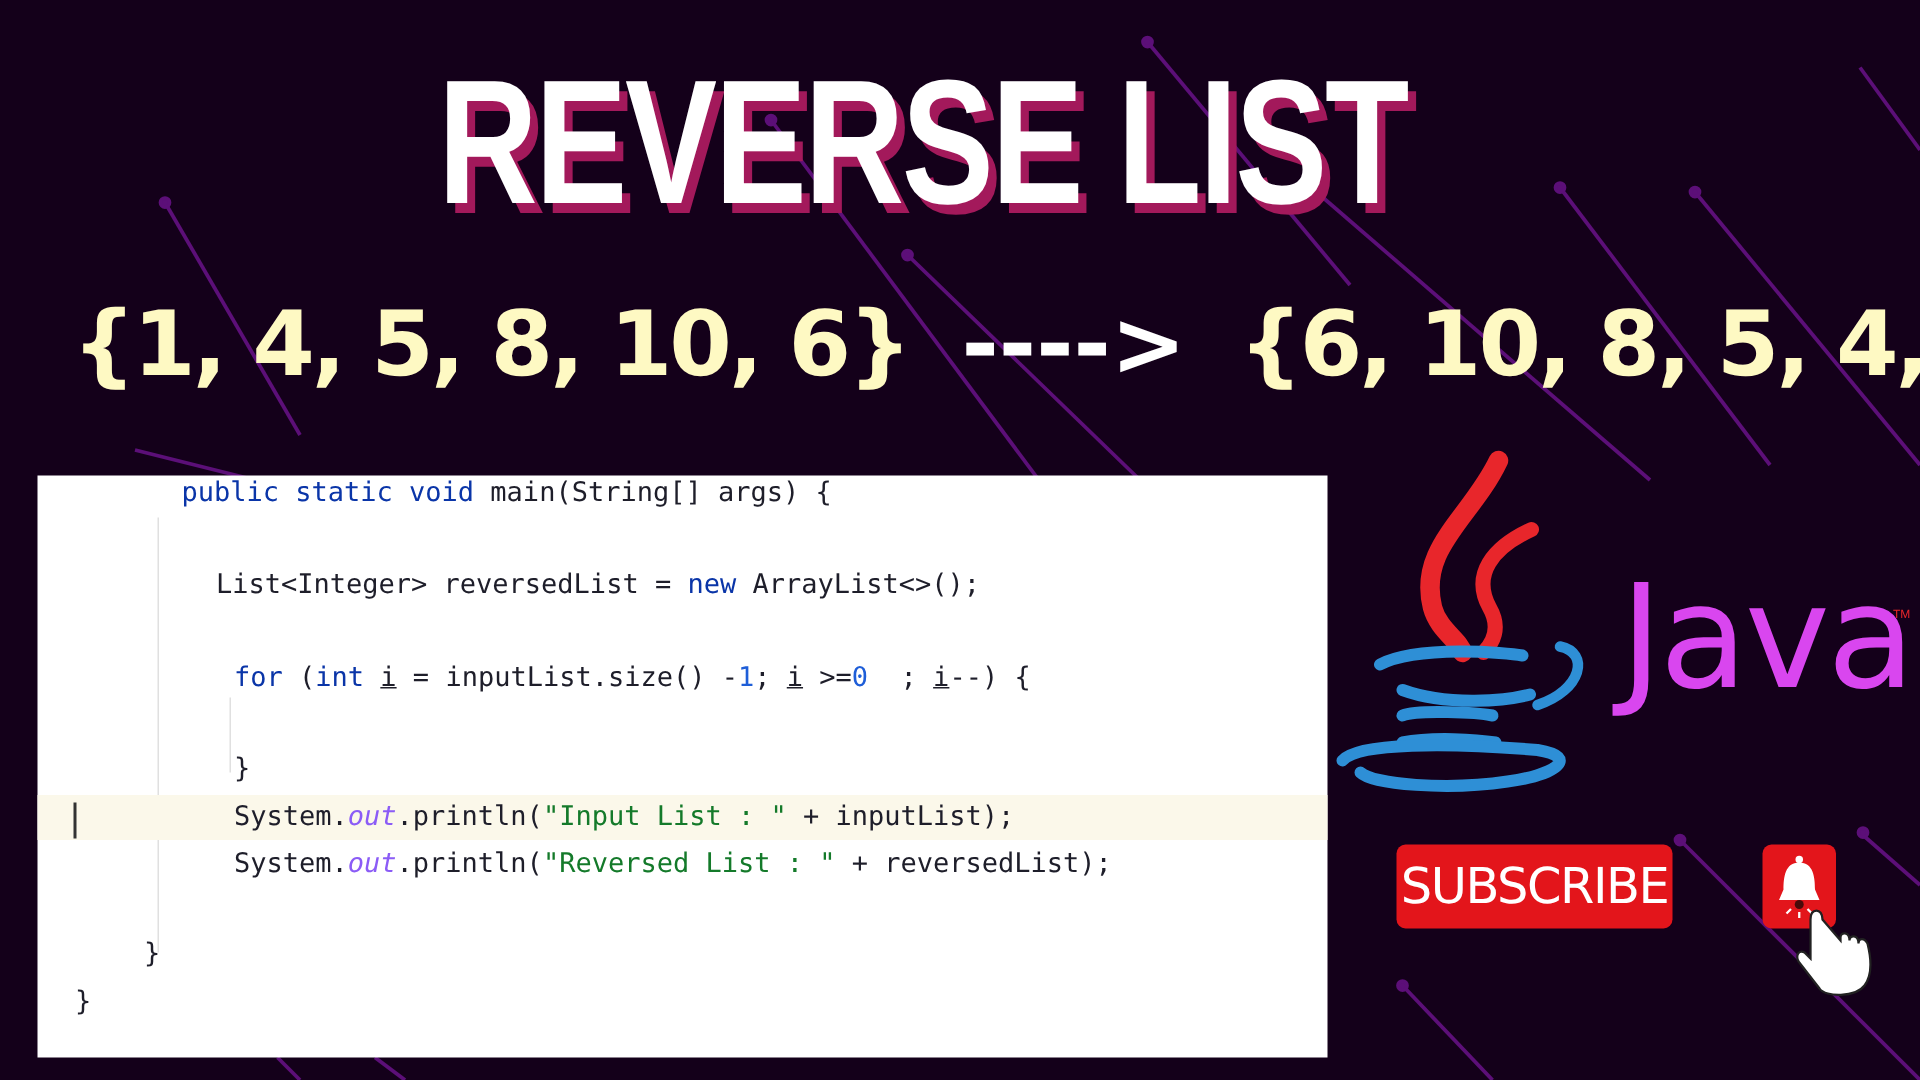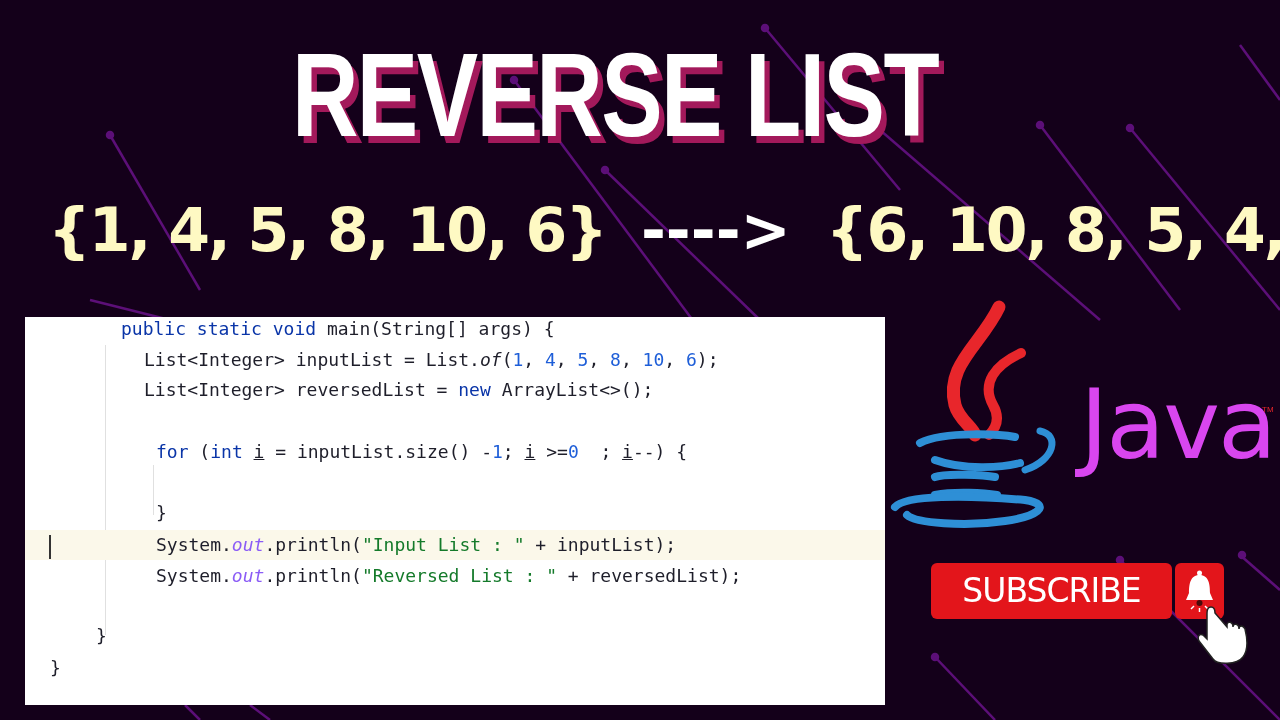--- a/index.html
+++ b/index.html
@@ -16,21 +16,21 @@
   .num { color:#1e5ed8; }
   .str { color:#147a2a; }
   .fld { color:#8b5cf6; font-style:italic; }
   .it { font-style:italic; }
   .ul { text-decoration:underline; }
   .guide { position:absolute; width:1px; background:#e0e0e0; }
   .caret { position:absolute; left:24px; top:218px; width:2px; height:24px; background:#333; }
   .java-logo { position:absolute; left:885px; top:295px; width:395px; height:240px; }
   .java-word { position:absolute; left:1080px; top:370px; font-family:"DejaVu Sans", sans-serif; font-size:96px; color:#d946ef; letter-spacing:-2px; line-height:110px; }
   .tm { position:absolute; left:1262px; top:405px; font-size:8px; color:#e8262b;text-align:right; }
-  .subscribe-btn { position:absolute; left:931px; top:563px; width:241px; height:56px; background:#e3151b; border-radius:6px; color:#fff; font-family:"DejaVu Sans", sans-serif; font-size:33px; text-align:center; line-height:56px; letter-spacing:-1px; }
+  .subscribe-btn { position:absolute; left:931px; top:563px; width:184px; height:56px; background:#e3151b; border-radius:6px; color:#fff; font-family:"DejaVu Sans", sans-serif; font-size:33px; text-align:center; line-height:56px; letter-spacing:-1px; }
   .bell-btn { position:absolute; left:1175px; top:563px; width:49px; height:56px; background:#e3151b; border-radius:6px; }
   .hand { position:absolute; left:1197px; top:603px; width:56px; height:64px; }
 </style>
 </head>
 <body>
 
 <svg class="bg-lines" viewBox="0 0 1280 720">
   <g stroke="#5c0f78" stroke-width="2.5" fill="#5c0f78">
     <line x1="110" y1="135" x2="200" y2="290"></line>
       <circle cx="110" cy="135" r="3"></circle>
@@ -64,21 +64,20 @@
 <div class="transform-row">
   <span class="list">{1, 4, 5, 8, 10, 6}</span>
   <span class="arrow">----&gt;</span>
   <span class="list">{6, 10, 8, 5, 4, 1}</span>
 </div>
 
 <div class="code-panel">
   <div class="guide" style="left:80px; top:28px; height:290px;"></div>
   <div class="guide" style="left:128px; top:148px; height:50px;"></div>
   <div class="code-line" style="top:-3px; left:83px;margin-left:13px;"><span class="kw">public static void </span>main(String[] args) {</div>
-  <div class="code-line" style="top:28px; left:119px;">List&lt;Integer&gt; inputList = List.<span class="it">of</span>(<span class="num">1</span>, <span class="num">4</span>, <span class="num">5</span>, <span class="num">8</span>, <span class="num">10</span>, <span class="num">6</span>);</div>
   <div class="code-line" style="top:58px; left:119px;">List&lt;Integer&gt; reversedList = <span class="kw">new </span>ArrayList&lt;&gt;();</div>
   <div class="code-line" style="top:120px; left:131px;"><span class="kw">for </span>(<span class="kw">int </span><span class="ul">i</span> = inputList.size() -<span class="num">1</span>; <span class="ul">i</span> &gt;=<span class="num">0</span>  ; <span class="ul">i</span>--) {</div>
   <div class="code-line" style="top:181px; left:131px;">}</div>
   <div class="code-line hl" style="top:213px; left:0; padding-left:131px; width:729px;">System.<span class="fld">out</span>.println(<span class="str">"Input List : "</span> + inputList);</div>
   <div class="caret"></div>
   <div class="code-line" style="top:244px; left:131px;">System.<span class="fld">out</span>.println(<span class="str">"Reversed List : "</span> + reversedList);</div>
   <div class="code-line" style="top:304px; left:71px;">}</div>
   <div class="code-line" style="top:336px; left:25px;">}</div>
 </div>
 

